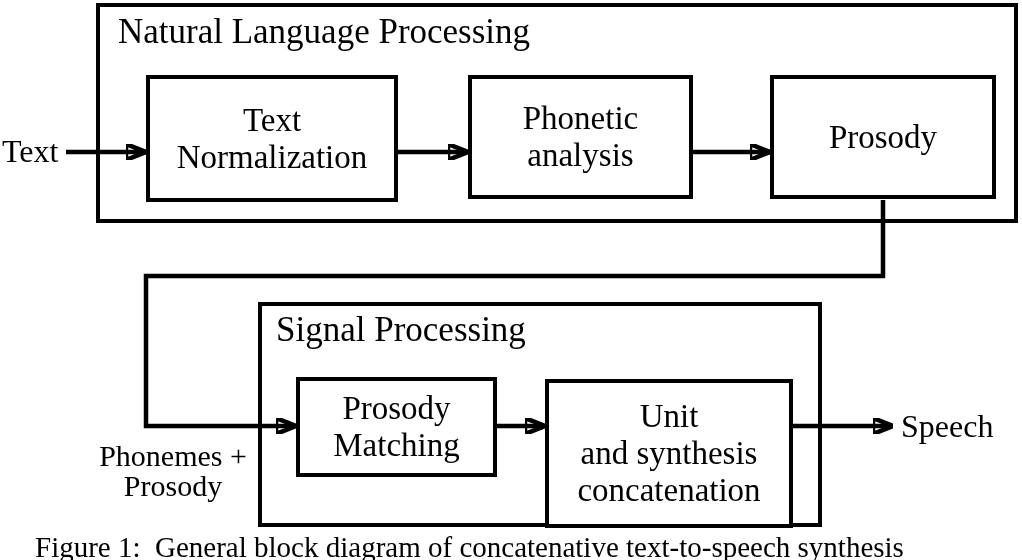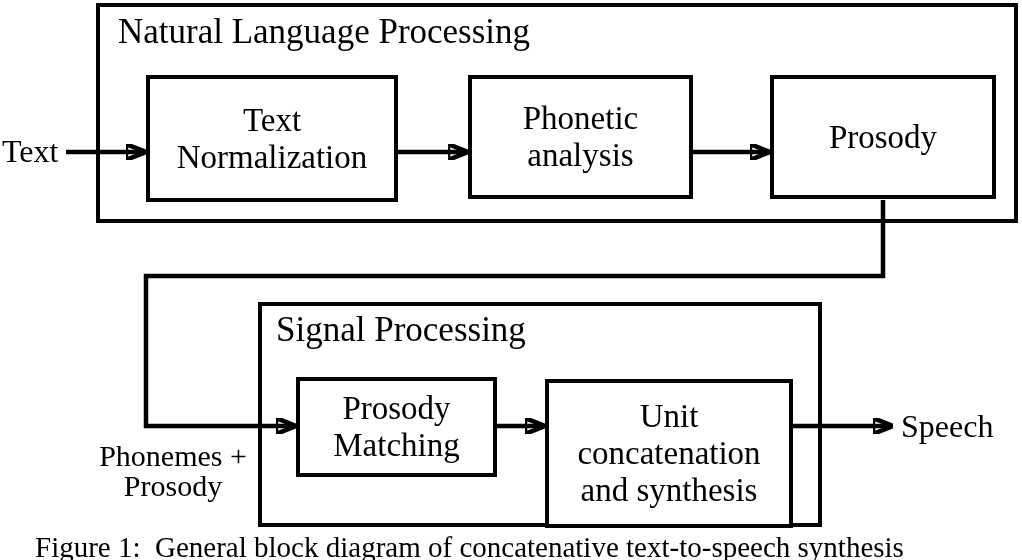--- a/index.html
+++ b/index.html
@@ -111,22 +111,22 @@
 <div id="box-prosody-generation" class="pbox">
   <span>Prosody</span>
 </div>
 
 <div id="box-prosody-matching" class="pbox">
   <span>Prosody</span>
   <span>Matching</span>
 </div>
 <div id="box-unit-concatenation" class="pbox">
   <span>Unit</span>
+  <span>and synthesis</span>
   <span>concatenation</span>
-  <span>and synthesis</span>
 </div>
 
 <div id="input-label" class="side-label">Text</div>
 <div id="output-label" class="side-label">Speech</div>
 <div id="intermediate-label" class="side-label">
   <div>Phonemes +</div>
   <div>Prosody</div>
 </div>
 
 <div id="figure-caption">Figure 1:  General block diagram of concatenative text-to-speech synthesis</div>

